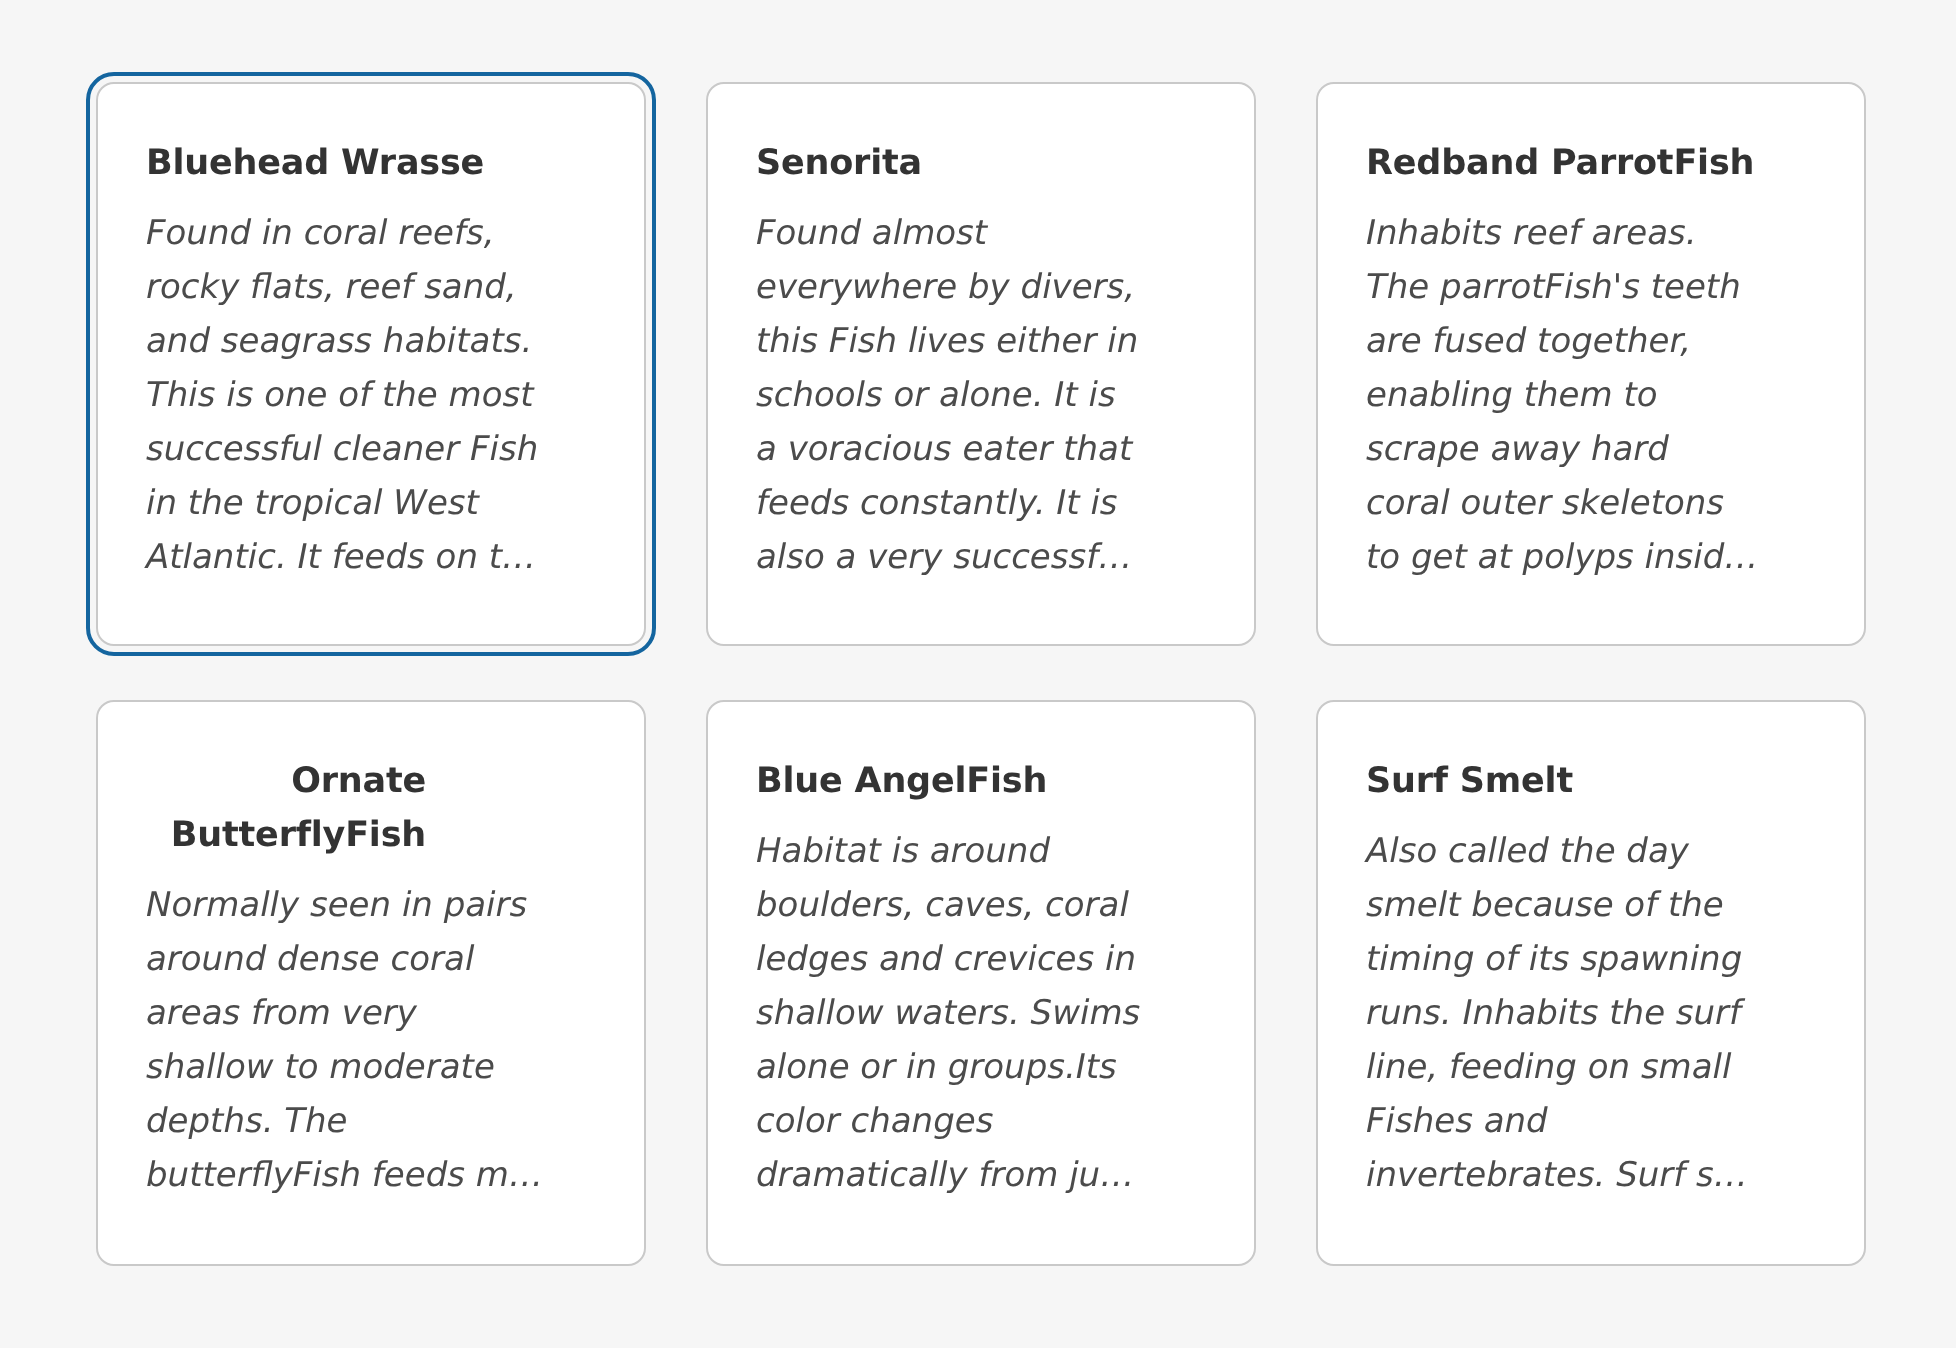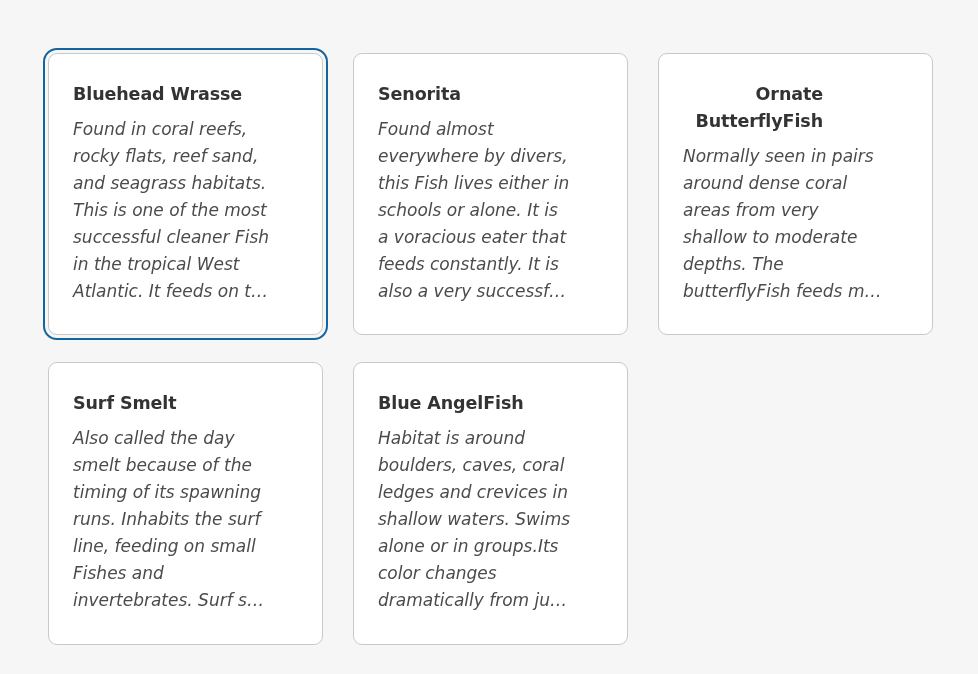--- a/index.html
+++ b/index.html
@@ -11,21 +11,21 @@
   body {
     width: 978px;
     height: 674px;
     background: #f6f6f6;
     font-family: "DejaVu Sans", "Liberation Sans", sans-serif;
     overflow: hidden;
   }
   #card-grid {
     position: absolute;
     left: 48px;
-    top: 53px;
+    top: 41px;
     width: 890px;
     display: grid;
     grid-template-columns: 275px 275px 275px;
     grid-template-rows: 282px 283px;
     column-gap: 30px;
     row-gap: 27px;
   }
   .card {
     background: #ffffff;
     border: 1px solid #c9c9c9;
@@ -79,46 +79,56 @@
     <h3 class="card-title">Senorita</h3>
     <p class="card-body">Found almost
 everywhere by divers,
 this Fish lives either in
 schools or alone. It is
 a voracious eater that
 feeds constantly. It is
 also a very successf…</p>
   </div>
 
+  <div class="card">
+    <h3 class="card-title">Redband ParrotFish</h3>
+    <p class="card-body">Inhabits reef areas.
+The parrotFish's teeth
+are fused together,
+enabling them to
+scrape away hard
+coral outer skeletons
+to get at polyps insid…</p>
+  </div>
 
   <div class="card">
     <h3 class="card-title narrow">Ornate ButterflyFish</h3>
     <p class="card-body">Normally seen in pairs
 around dense coral
 areas from very
 shallow to moderate
 depths. The
 butterflyFish feeds m…</p>
+  </div>
+
+  <div class="card">
+    <h3 class="card-title">Blue AngelFish</h3>
+    <p class="card-body">Habitat is around
+boulders, caves, coral
+ledges and crevices in
+shallow waters. Swims
+alone or in groups.Its
+color changes
+dramatically from ju…</p>
   </div>
 
   <div class="card">
     <h3 class="card-title">Surf Smelt</h3>
     <p class="card-body">Also called the day
 smelt because of the
 timing of its spawning
 runs. Inhabits the surf
 line, feeding on small
 Fishes and
 invertebrates. Surf s…</p>
   </div>
 
-  <div class="card">
-    <h3 class="card-title">Blue AngelFish</h3>
-    <p class="card-body">Habitat is around
-boulders, caves, coral
-ledges and crevices in
-shallow waters. Swims
-alone or in groups.Its
-color changes
-dramatically from ju…</p>
-  </div>
-
 </div>
 
 </body></html>

